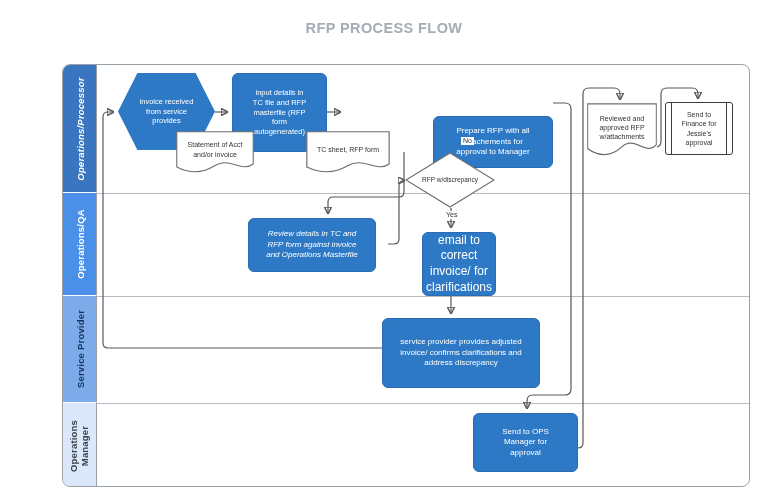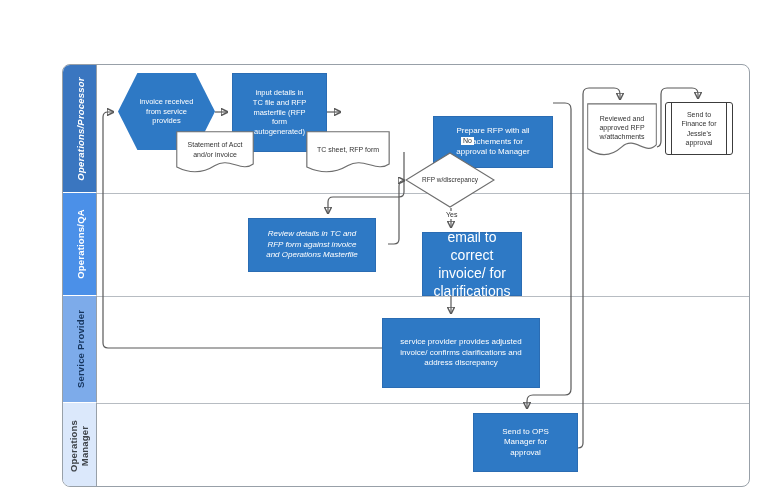--- a/index.html
+++ b/index.html
@@ -30,41 +30,42 @@
   .lane-sep{position:absolute;left:34px;width:654px;height:0;border-top:1px solid #b7bcc2;}
   .sep1{top:128px;} .sep2{top:231px;} .sep3{top:338px;}
 
   
   .edges{position:absolute;left:0;top:0;width:768px;height:503px;pointer-events:none;}
   .edges path{fill:none;stroke:var(--connector,#595959);stroke-width:1.2;}
 
   
   .node{position:absolute;box-sizing:border-box;display:flex;align-items:center;justify-content:center;
     text-align:center;line-height:1.3;}
-  .process{background:var(--shape-blue,#2e79c5);color:#fff;border-radius:0;font-size:7.5px;padding:3px 17px;
+  .process{background:var(--shape-blue,#2e79c5);color:#fff;border-radius:6px;font-size:7.5px;padding:3px 17px;
     border:1px solid #2a6cb3;text-align:center;}
   .hexagon{background:var(--shape-blue,#2e79c5);color:#fff;font-size:7.5px;padding:3px 18px;
     clip-path:polygon(20% 0,80% 0,100% 50%,80% 100%,20% 100%,0 50%);}
   .doc{color:#333;font-size:7px;}
   .doc svg{position:absolute;left:0;top:0;width:100%;height:100%;}
   .doc > span{position:relative;z-index:1;padding:0 5px 8px 5px;}
   .decision{font-size:6.5px;color:#333;}
   .decision svg{position:absolute;left:0;top:0;width:100%;height:100%;}
   .decision > span{position:relative;z-index:1;width:70%;}
   .predef{background:#fff;border:1.2px solid #3c3c3c;border-radius:3px;color:#333;font-size:7px;padding:2px 8px;}
   .predef::before,.predef::after{content:"";position:absolute;top:0;bottom:0;width:0;border-left:1.2px solid #3c3c3c;}
   .predef::before{left:5px;} .predef::after{right:5px;}
 
   .edge-label{position:absolute;font-size:7px;color:#333;background:#fff;padding:0 2px;line-height:1.1;}
 </style>
 </head>
 <body>
 
 <div class="canvas">
 
+  <div class="diagram-title">RFP PROCESS FLOW</div>
 
   <div class="pool">
     <div class="lane-label lane1">
       <span>Operations/Processor</span>
     </div>
     <div class="lane-label lane2">
       <span>Operations/QA</span>
     </div>
     <div class="lane-label lane3">
       <span>Service Provider</span>
@@ -152,21 +153,21 @@
     <span>RFP w/discrepancy</span>
   </div>
 
   <div class="edge-label" style="left:461px;top:137px;">No</div>
   <div class="edge-label" style="left:444px;top:211px;">Yes</div>
 
   <div class="node process" style="left:248px;top:218px;width:128px;height:54px;font-size:8px;font-style:italic;">
     <span>Review details in TC and RFP form against invoice and Operations Masterfile</span>
   </div>
 
-  <div class="node process" style="left:422px;top:232px;width:100px;height:64px;font-size:14px;">
+  <div class="node process" style="left:422px;top:232px;width:74px;height:64px;font-size:12px;">
     <span>email to correct invoice/ for clarifications</span>
   </div>
 
   <div class="node process" style="left:473px;top:413px;width:105px;height:59px;font-size:8px;">
     <span>Send to OPS Manager for approval</span>
   </div>
 
   <div class="node process" style="left:382px;top:318px;width:158px;height:70px;font-size:8px;">
     <span>service provider provides adjusted invoice/ confirms clarifications and address discrepancy</span>
   </div>

